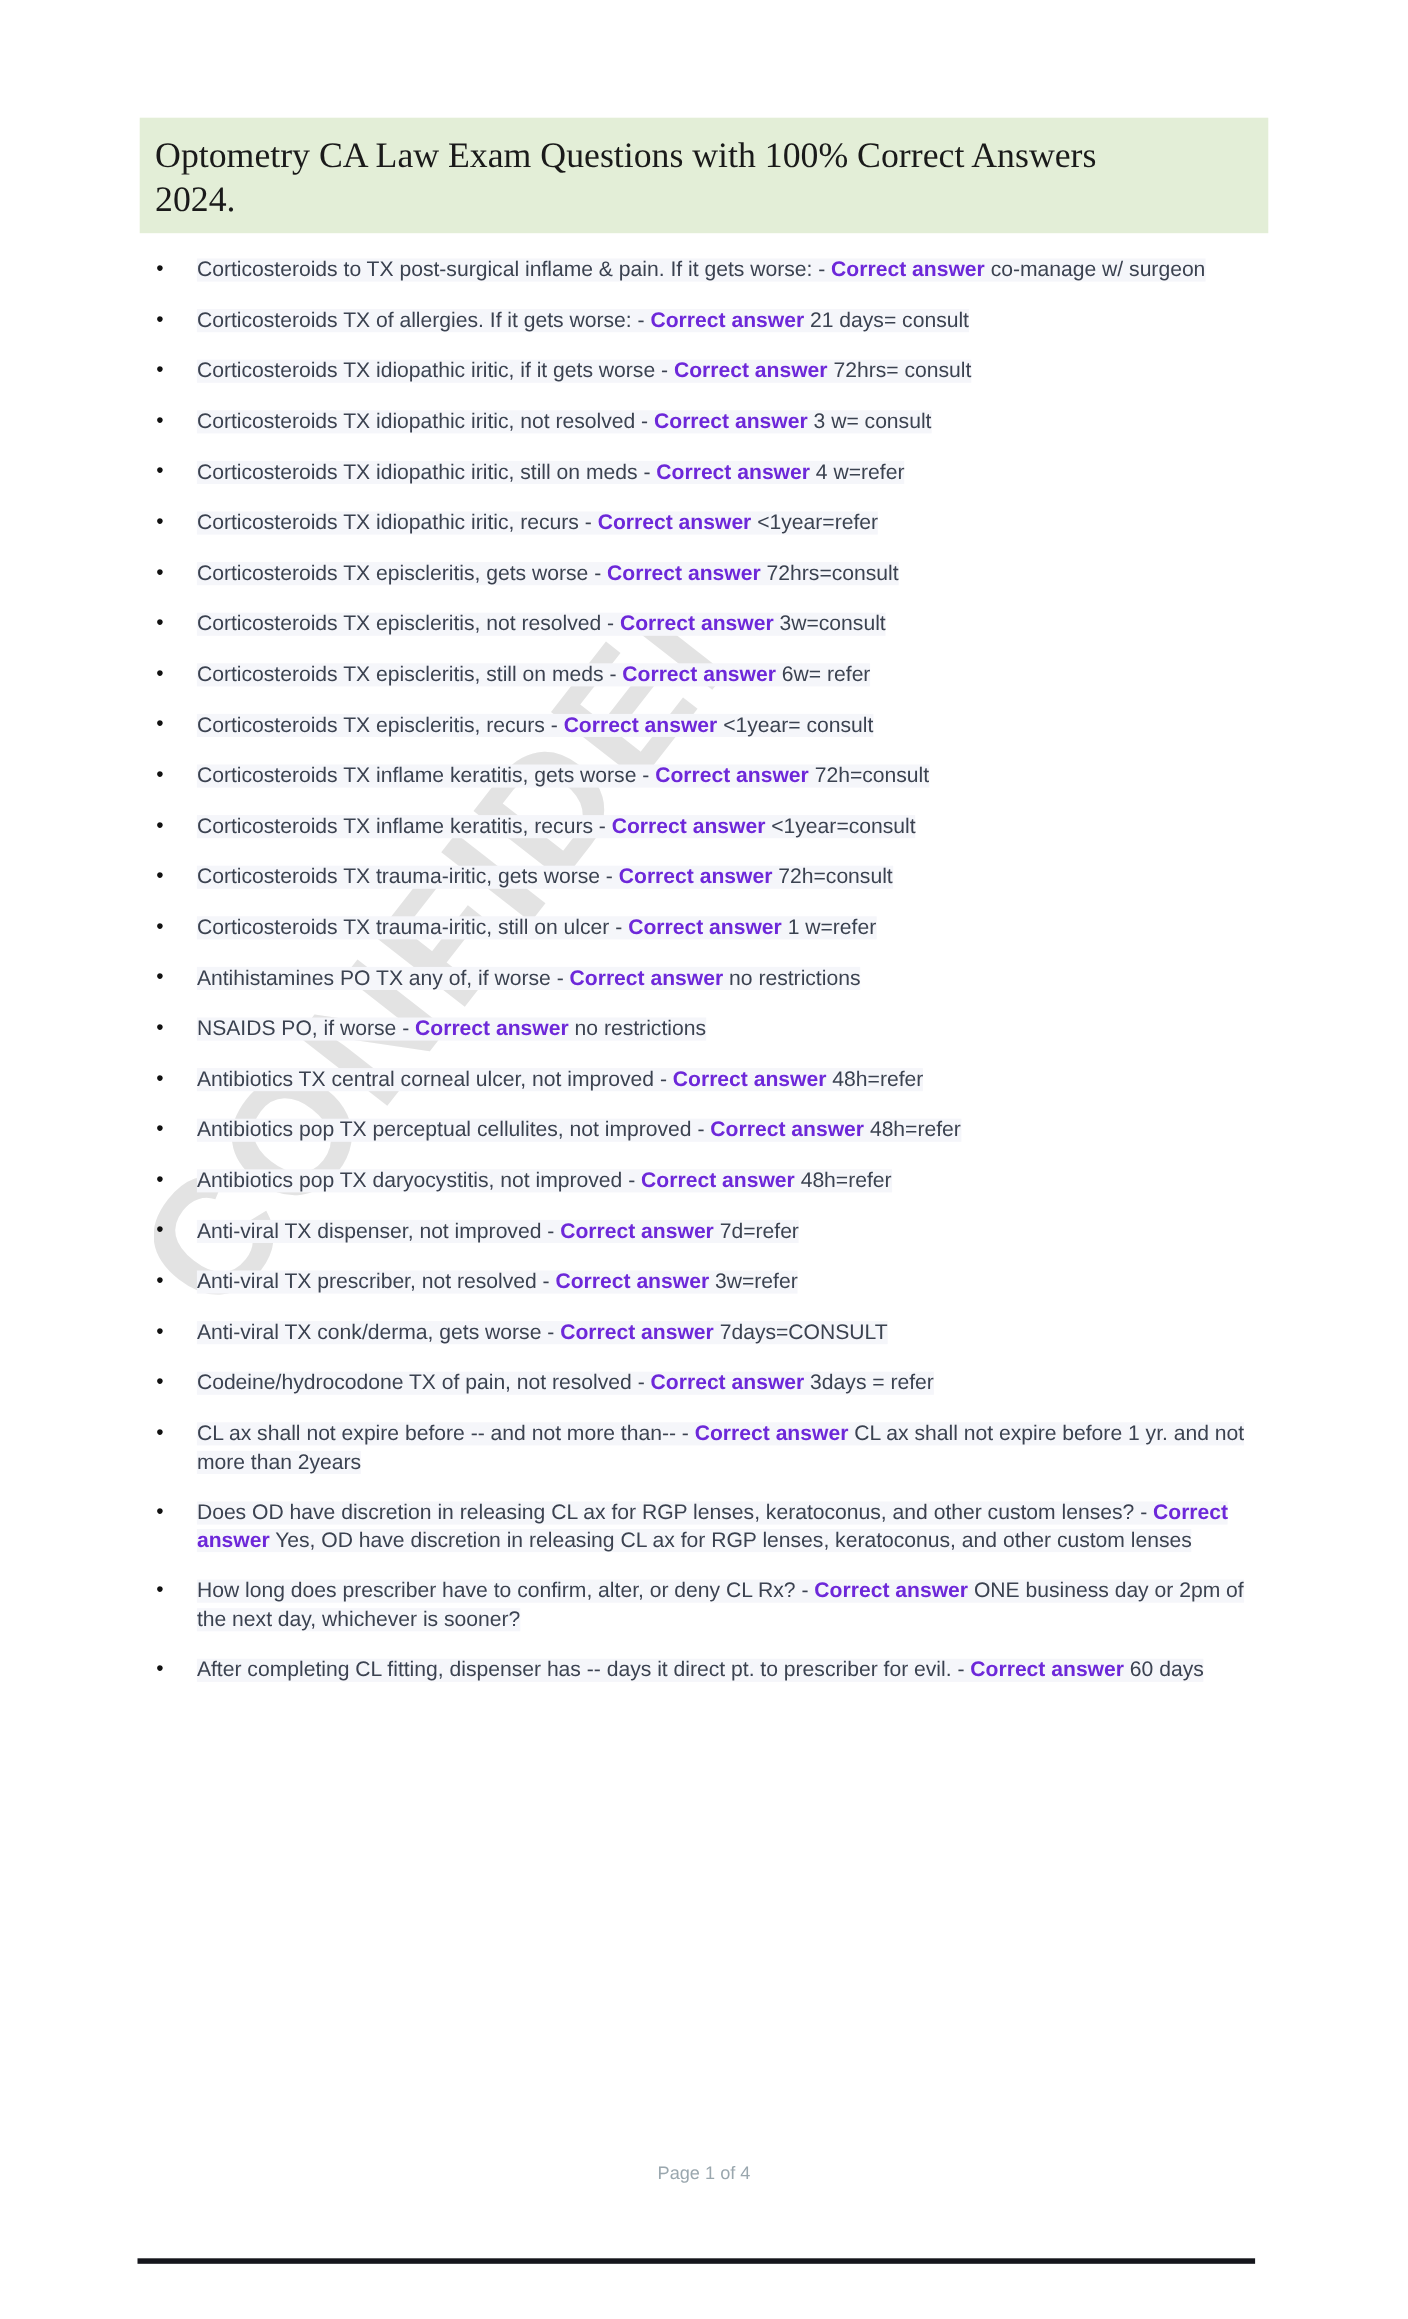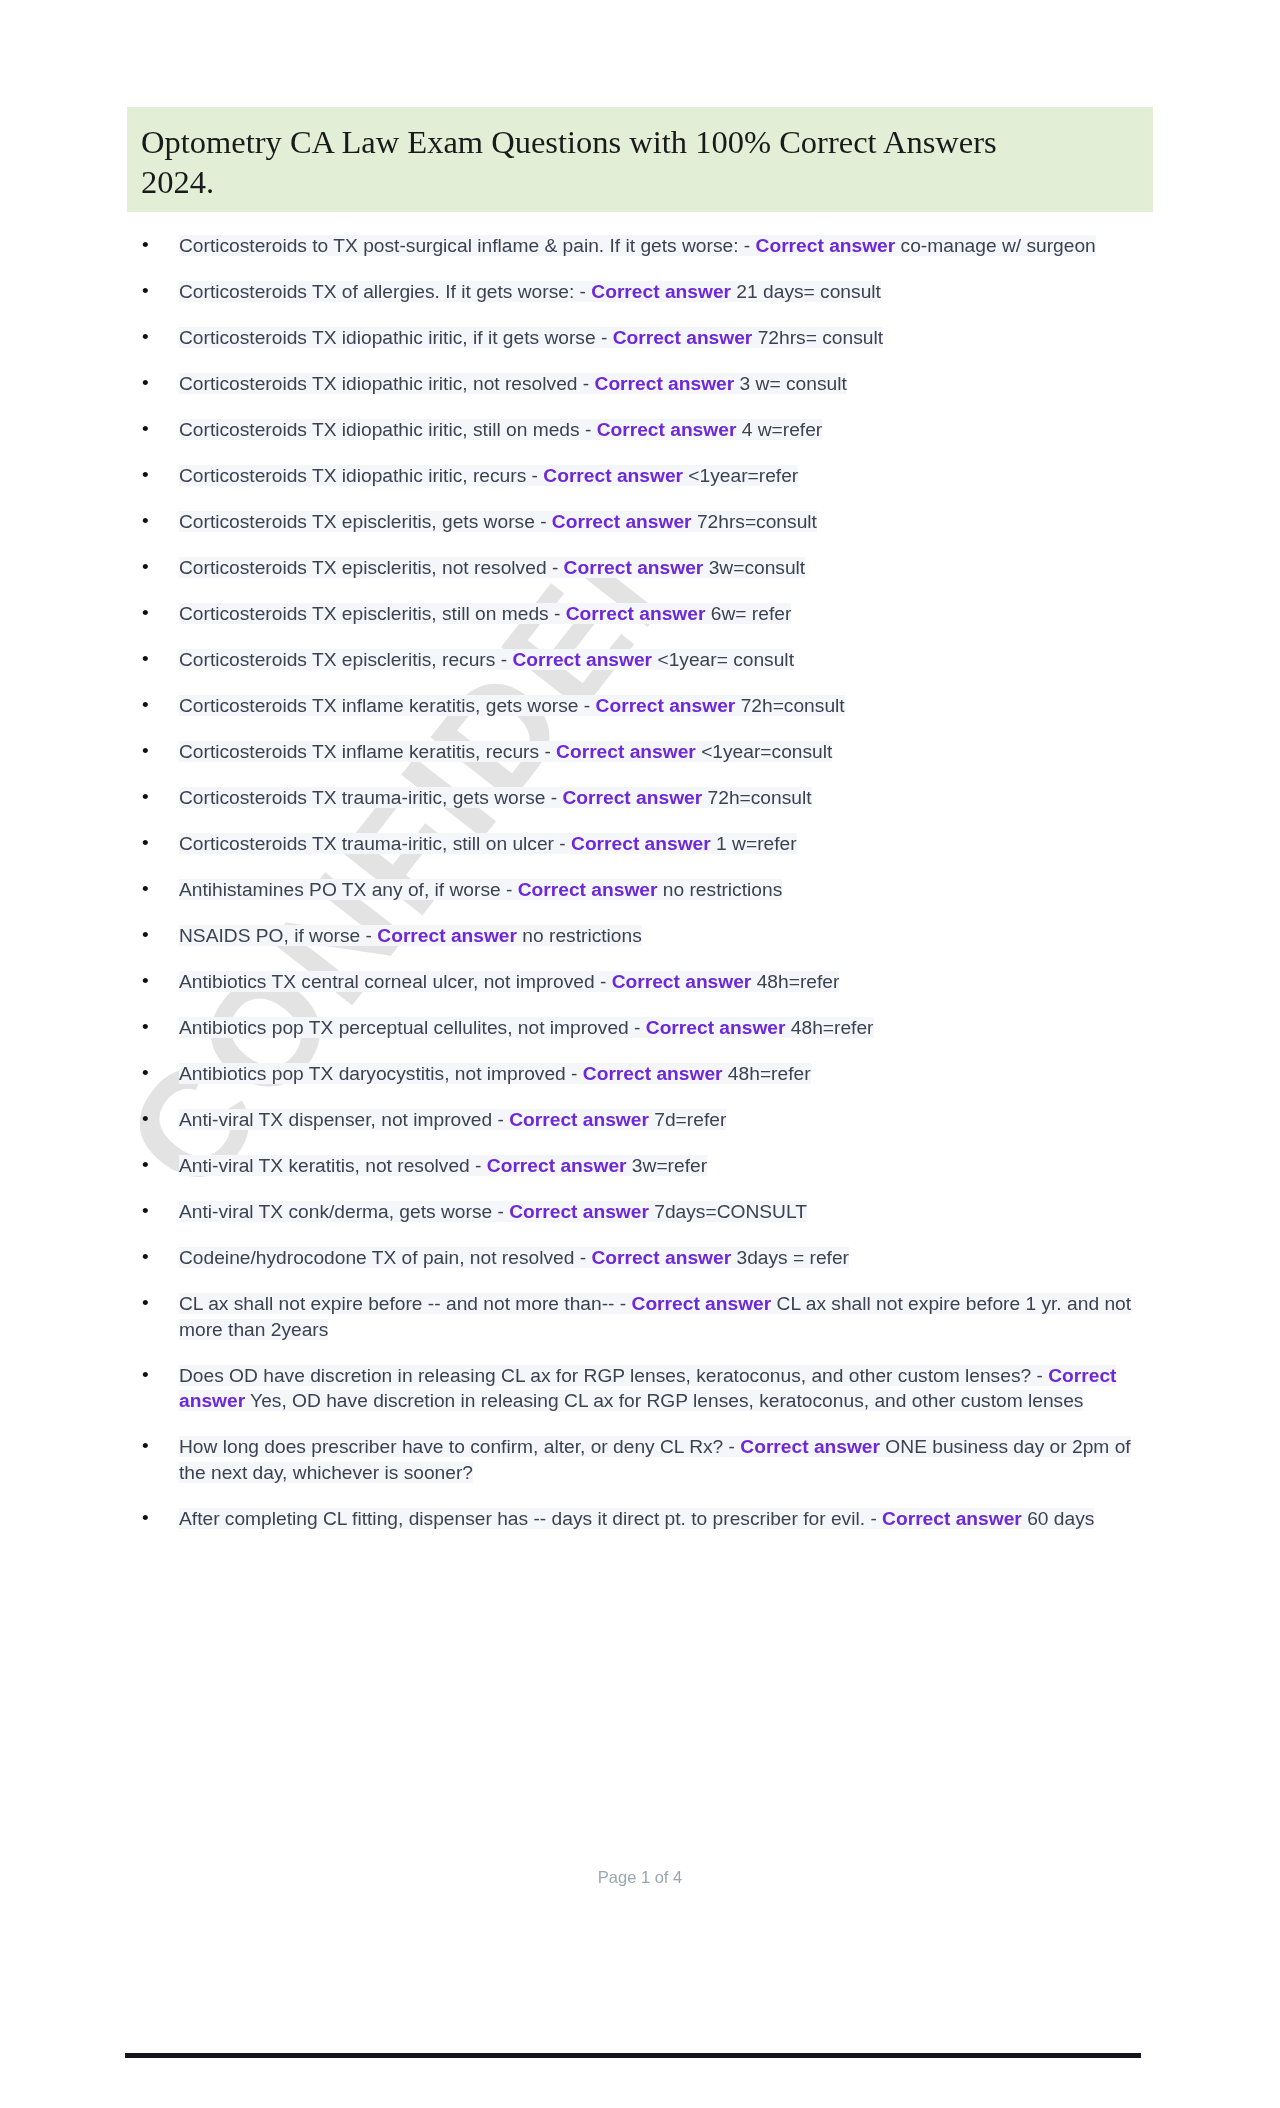--- a/index.html
+++ b/index.html
@@ -99,21 +99,21 @@
   }
   .ans {
     color: #6d28d9;
     font-weight: bold;
   }
 
   
   .footer-page {
     position: absolute;
     left: 0;
-    top: 1868px;
+    top: 1967px;
     width: 1280px;
     text-align: center;
     font-size: 16.5px;
     color: #9aa7ae;
     z-index: 2;
   }
   .footer-rule {
     position: absolute;
     left: 125px;
     top: 2053px;
@@ -155,21 +155,21 @@
         <li><span class="li-inner"><span>Corticosteroids TX inflame keratitis, gets worse - </span><span class="ans">Correct answer</span><span> 72h=consult</span></span></li>
         <li><span class="li-inner"><span>Corticosteroids TX inflame keratitis, recurs - </span><span class="ans">Correct answer</span><span> &lt;1year=consult</span></span></li>
         <li><span class="li-inner"><span>Corticosteroids TX trauma-iritic, gets worse - </span><span class="ans">Correct answer</span><span> 72h=consult</span></span></li>
         <li><span class="li-inner"><span>Corticosteroids TX trauma-iritic, still on ulcer - </span><span class="ans">Correct answer</span><span> 1 w=refer</span></span></li>
         <li><span class="li-inner"><span>Antihistamines PO TX any of, if worse - </span><span class="ans">Correct answer</span><span> no restrictions</span></span></li>
         <li><span class="li-inner"><span>NSAIDS PO, if worse - </span><span class="ans">Correct answer</span><span> no restrictions</span></span></li>
         <li><span class="li-inner"><span>Antibiotics TX central corneal ulcer, not improved - </span><span class="ans">Correct answer</span><span> 48h=refer</span></span></li>
         <li><span class="li-inner"><span>Antibiotics pop TX perceptual cellulites, not improved - </span><span class="ans">Correct answer</span><span> 48h=refer</span></span></li>
         <li><span class="li-inner"><span>Antibiotics pop TX daryocystitis, not improved - </span><span class="ans">Correct answer</span><span> 48h=refer</span></span></li>
         <li><span class="li-inner"><span>Anti-viral TX dispenser, not improved - </span><span class="ans">Correct answer</span><span> 7d=refer</span></span></li>
-        <li><span class="li-inner"><span>Anti-viral TX keratitis, not resolved - </span><span class="ans">Correct answer</span><span> 3w=refer</span></span></li>
+        <li><span class="li-inner"><span>Anti-viral TX prescriber, not resolved - </span><span class="ans">Correct answer</span><span> 3w=refer</span></span></li>
         <li><span class="li-inner"><span>Anti-viral TX conk/derma, gets worse - </span><span class="ans">Correct answer</span><span> 7days=CONSULT</span></span></li>
         <li><span class="li-inner"><span>Codeine/hydrocodone TX of pain, not resolved - </span><span class="ans">Correct answer</span><span> 3days = refer</span></span></li>
         <li><span class="li-inner"><span>CL ax shall not expire before -- and not more than-- - </span><span class="ans">Correct answer</span><span> CL ax shall not expire before 1 yr. and not more than 2years</span></span></li>
         <li><span class="li-inner"><span>Does OD have discretion in releasing CL ax for RGP lenses, keratoconus, and other custom lenses? - </span><span class="ans">Correct answer</span><span> Yes, OD have discretion in releasing CL ax for RGP lenses, keratoconus, and other custom lenses</span></span></li>
         <li><span class="li-inner"><span>How long does prescriber have to confirm, alter, or deny CL Rx? - </span><span class="ans">Correct answer</span><span> ONE business day or 2pm of the next day, whichever is sooner?</span></span></li>
         <li><span class="li-inner"><span>After completing CL fitting, dispenser has -- days it direct pt. to prescriber for evil. - </span><span class="ans">Correct answer</span><span> 60 days</span></span></li>
       </ul>
 
   </div>
 

